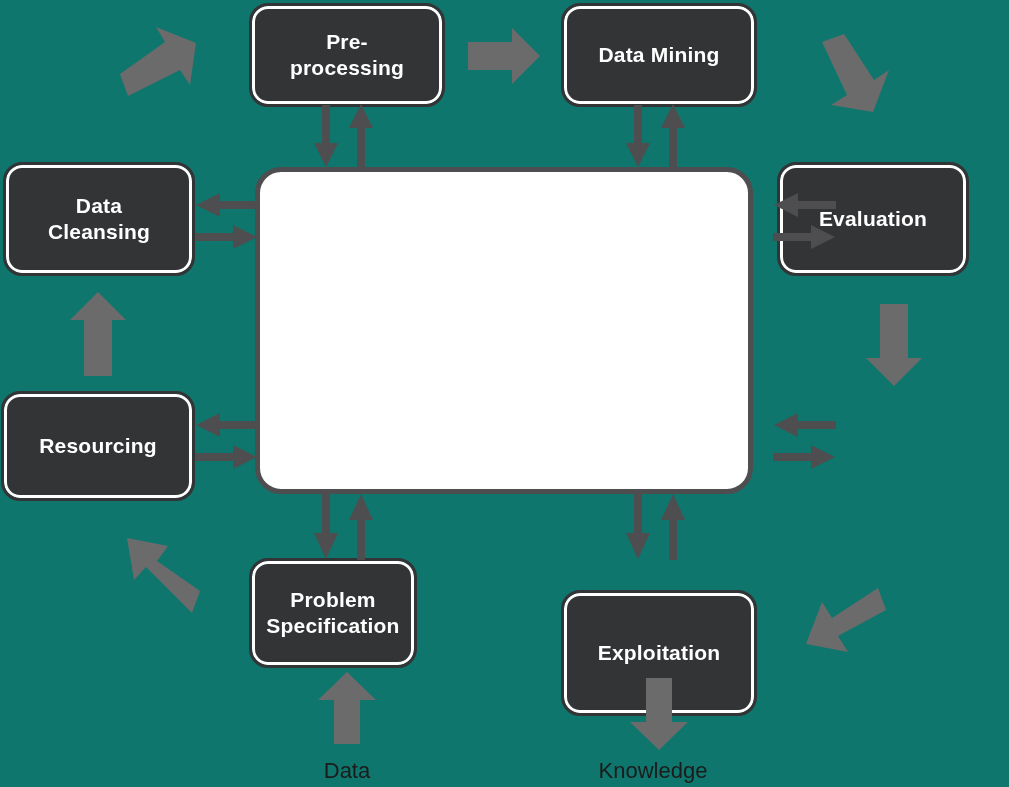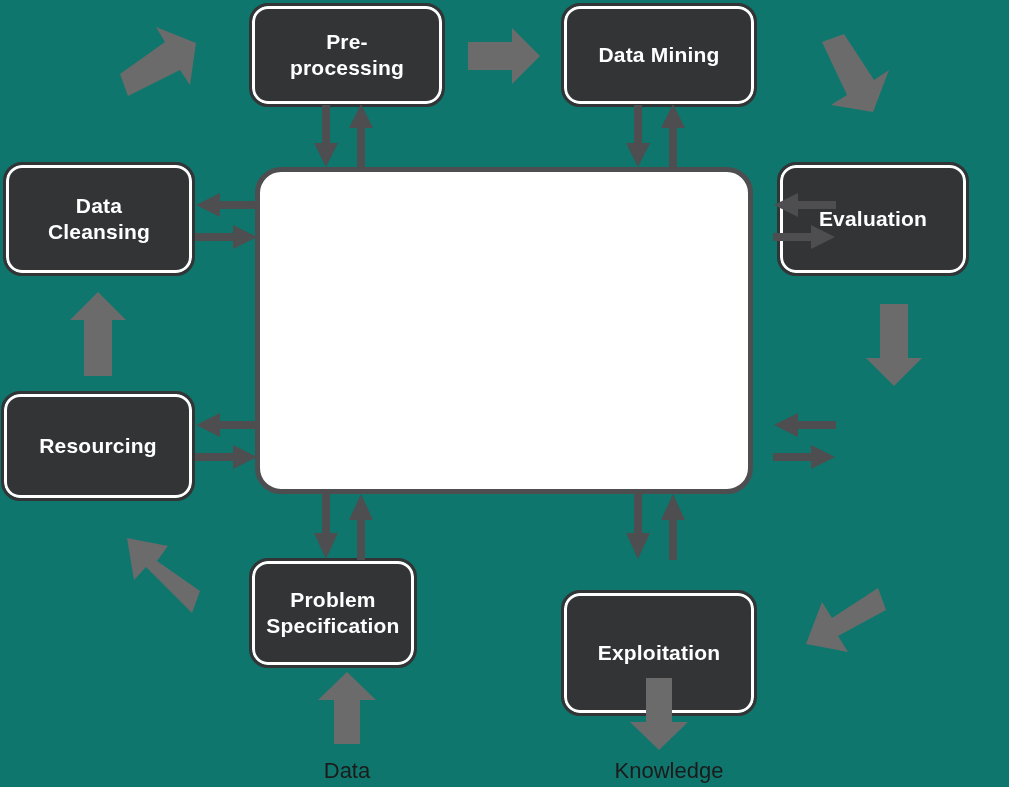--- a/index.html
+++ b/index.html
@@ -92,21 +92,21 @@
   <div class="node" style="left:780px; top:165px; width:186px; height:108px;">Evaluation</div>
 
 
   <div class="node" style="left:252px; top:561px; width:162px; height:104px;">Problem
 Specification</div>
 
   <div class="node" style="left:564px; top:561px; width:190px; height:120px;margin-top:32px;">Exploitation</div>
 
   <div class="caption" style="left:297px; top:758px; width:100px;">Data</div>
 
-  <div class="caption" style="left:604px; top:758px; width:130px;">Knowledge</div>
+  <div class="caption" style="left:588px; top:758px; width:130px;">Knowledge</div>
 
   <svg id="arrows" viewBox="0 0 1009 787">
 
     <g class="thin-arrow">
       <rect x="322" y="105" width="8" height="43"></rect>
       <polygon points="314,143 338,143 326,167 "></polygon>
     </g>
 
     <g class="thin-arrow">
       <rect x="357" y="124" width="8" height="43"></rect>

